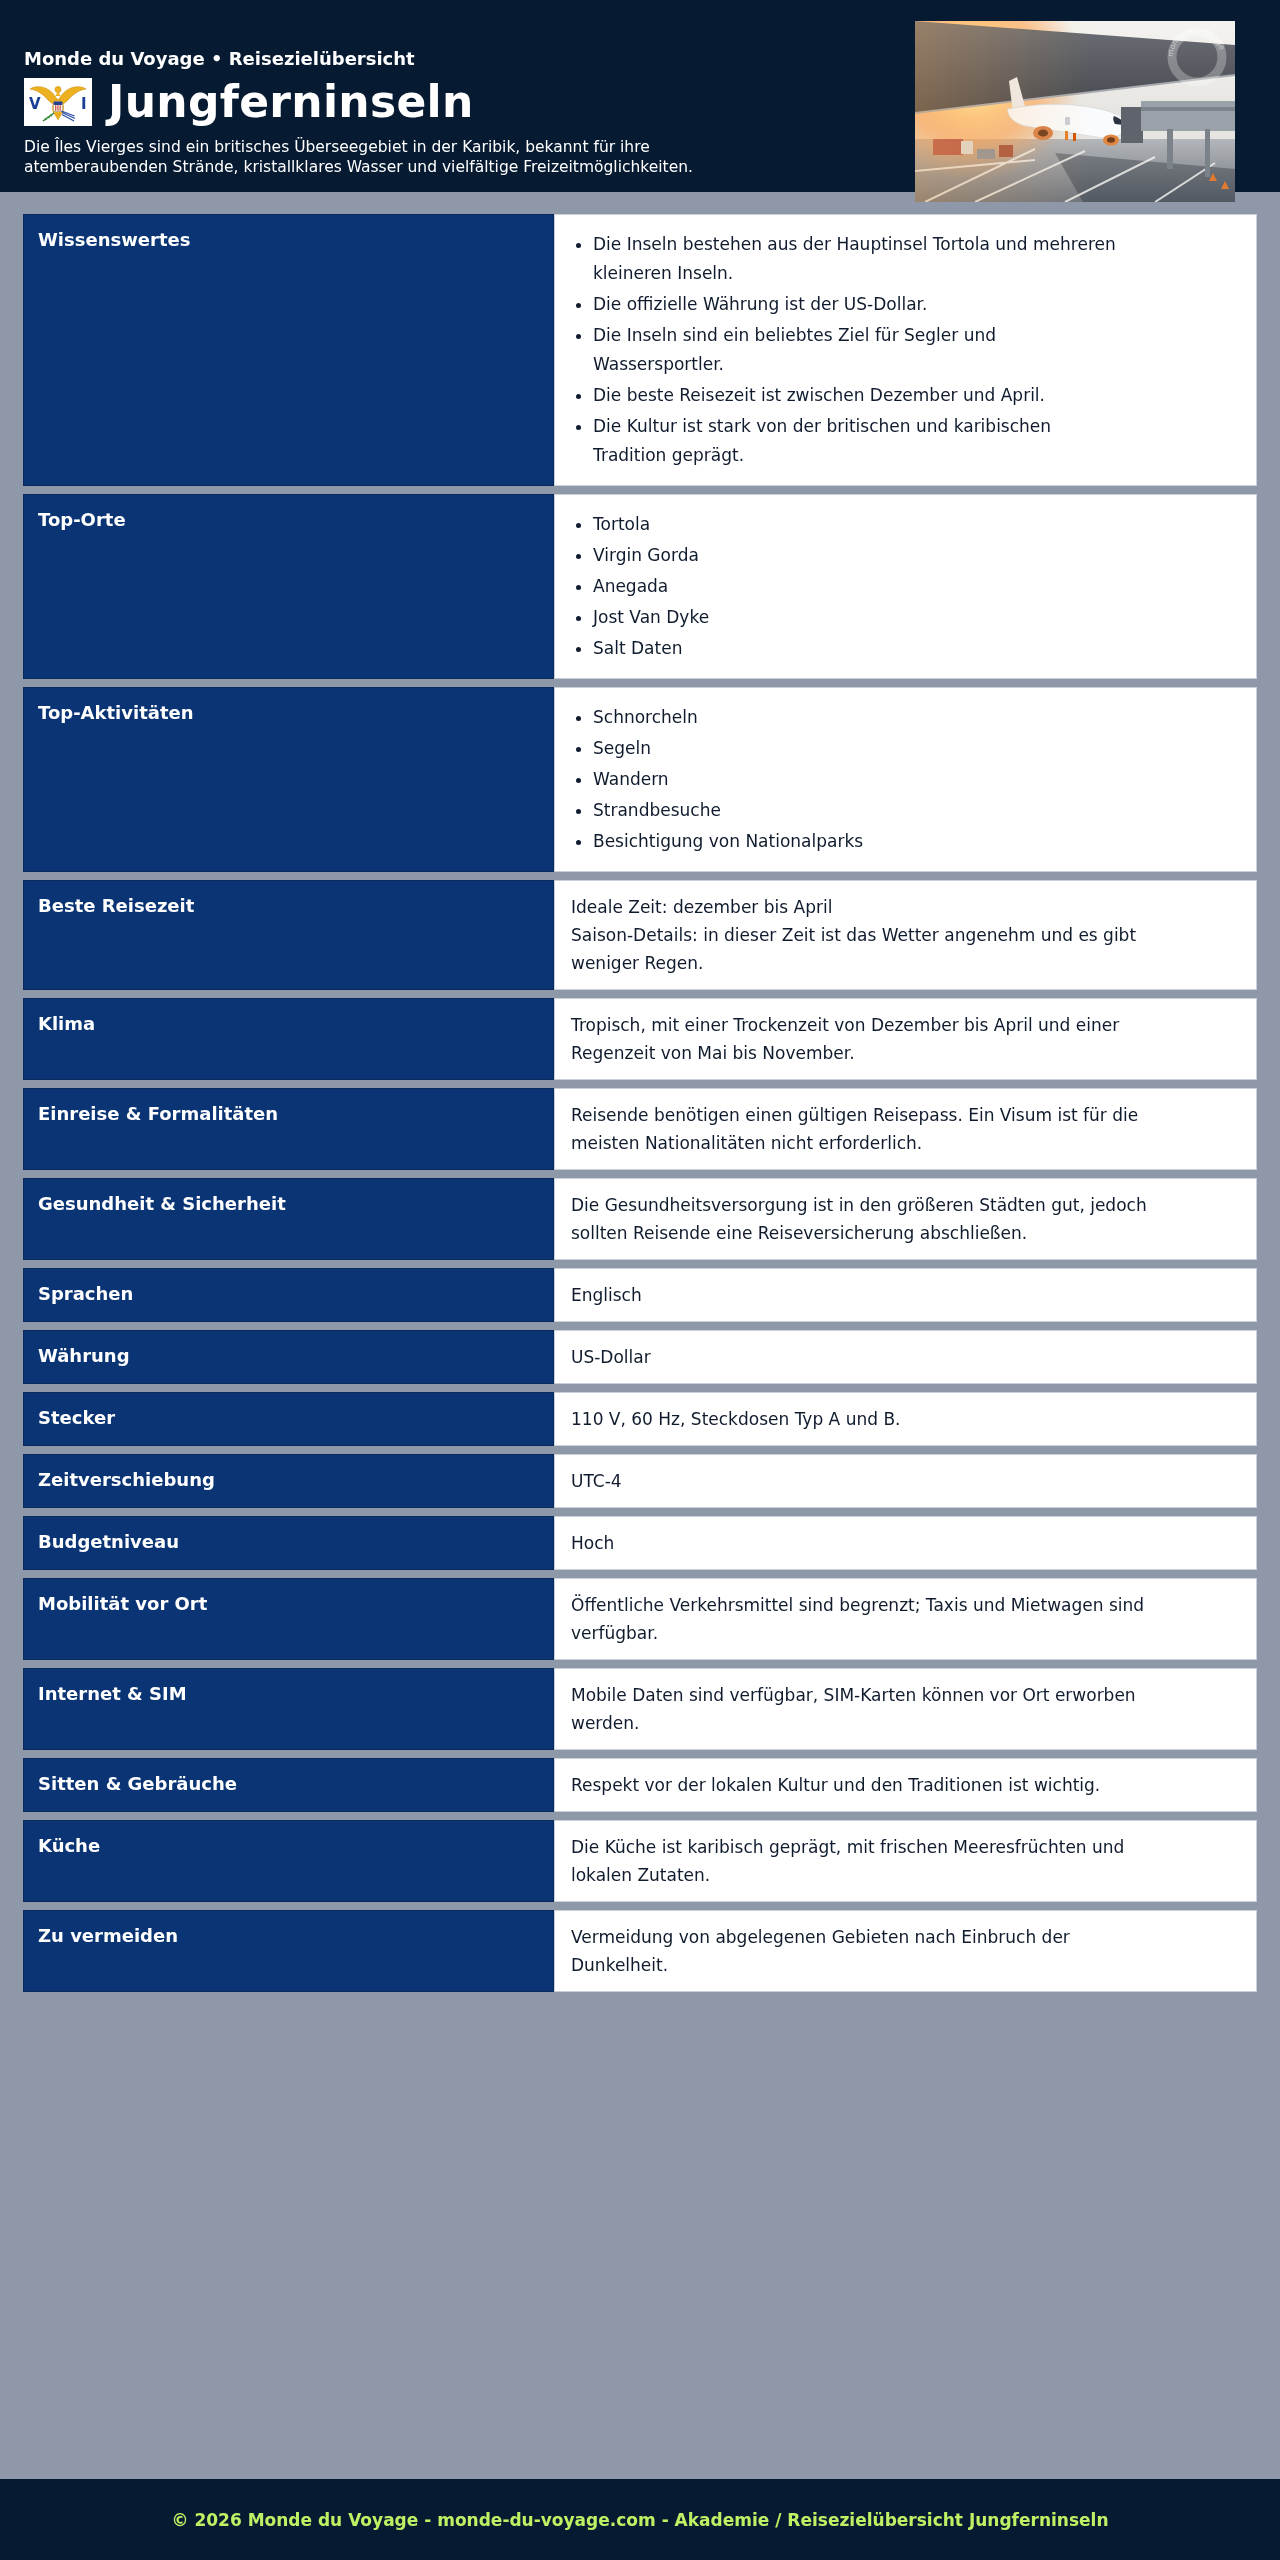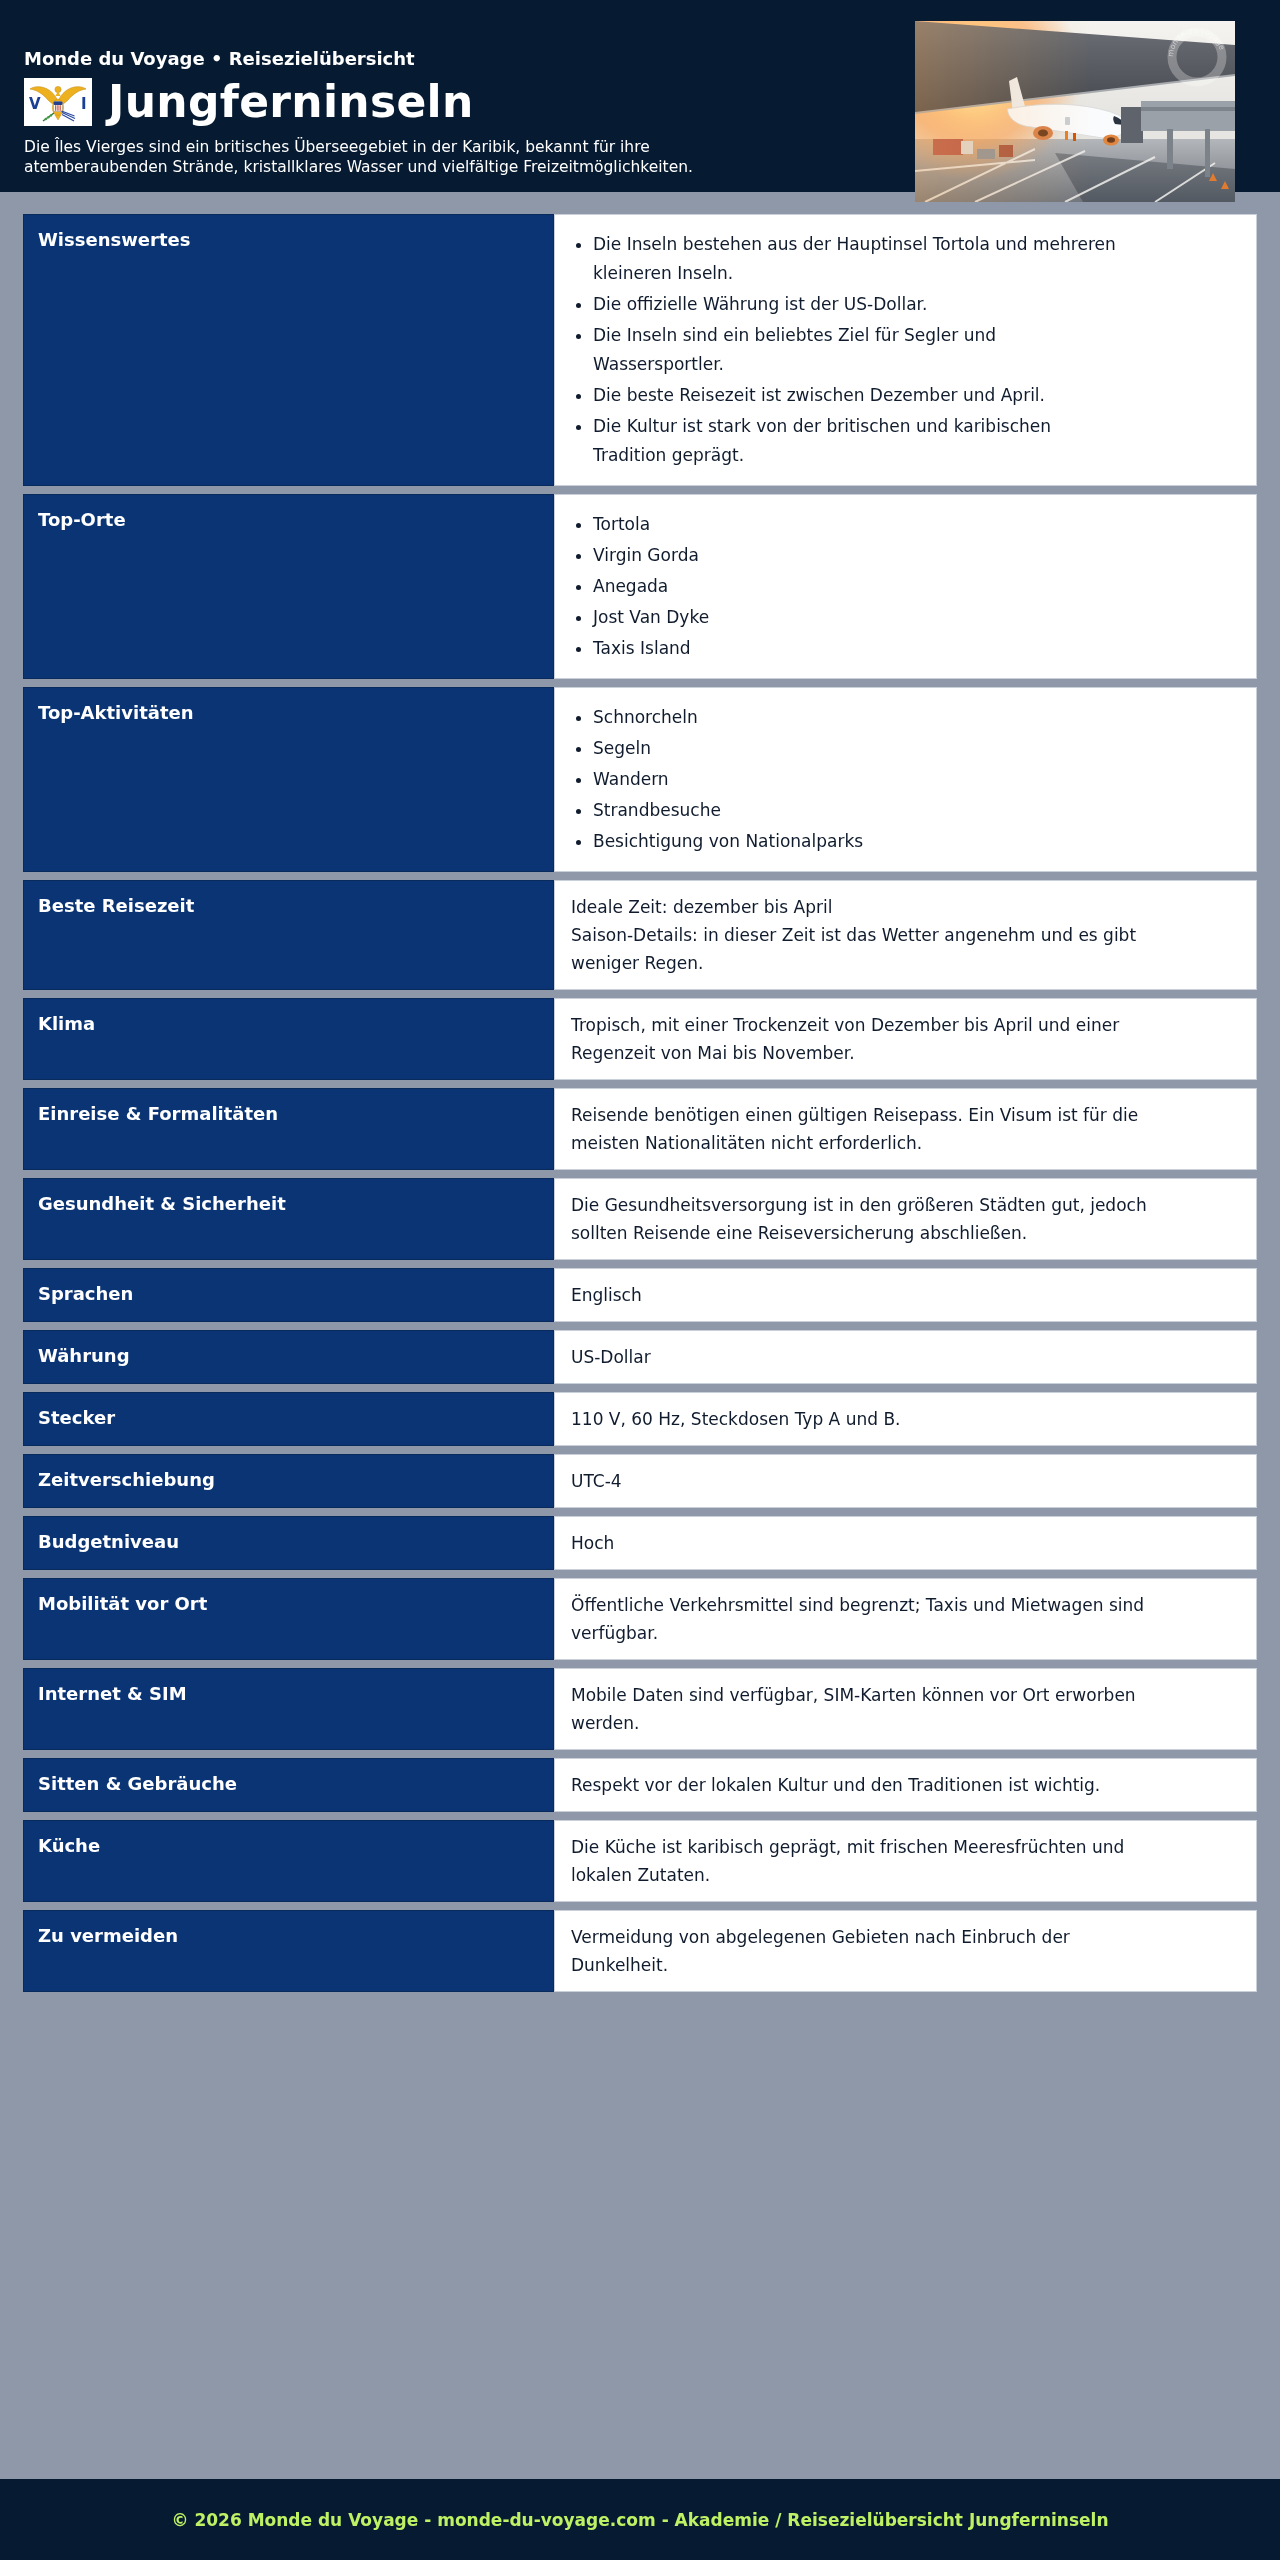--- a/index.html
+++ b/index.html
@@ -179,21 +179,21 @@
         </div>
       </div>
       <div class="row">
         <div class="label-cell">Top-Orte</div>
         <div class="content-cell">
           <ul class="bullet-list">
             <li>Tortola</li>
             <li>Virgin Gorda</li>
             <li>Anegada</li>
             <li>Jost Van Dyke</li>
-            <li>Taxis Island</li>
+            <li>Salt Daten</li>
           </ul>
         </div>
       </div>
       <div class="row">
         <div class="label-cell">Top-Aktivitäten</div>
         <div class="content-cell">
           <ul class="bullet-list">
             <li>Schnorcheln</li>
             <li>Segeln</li>
             <li>Wandern</li>

